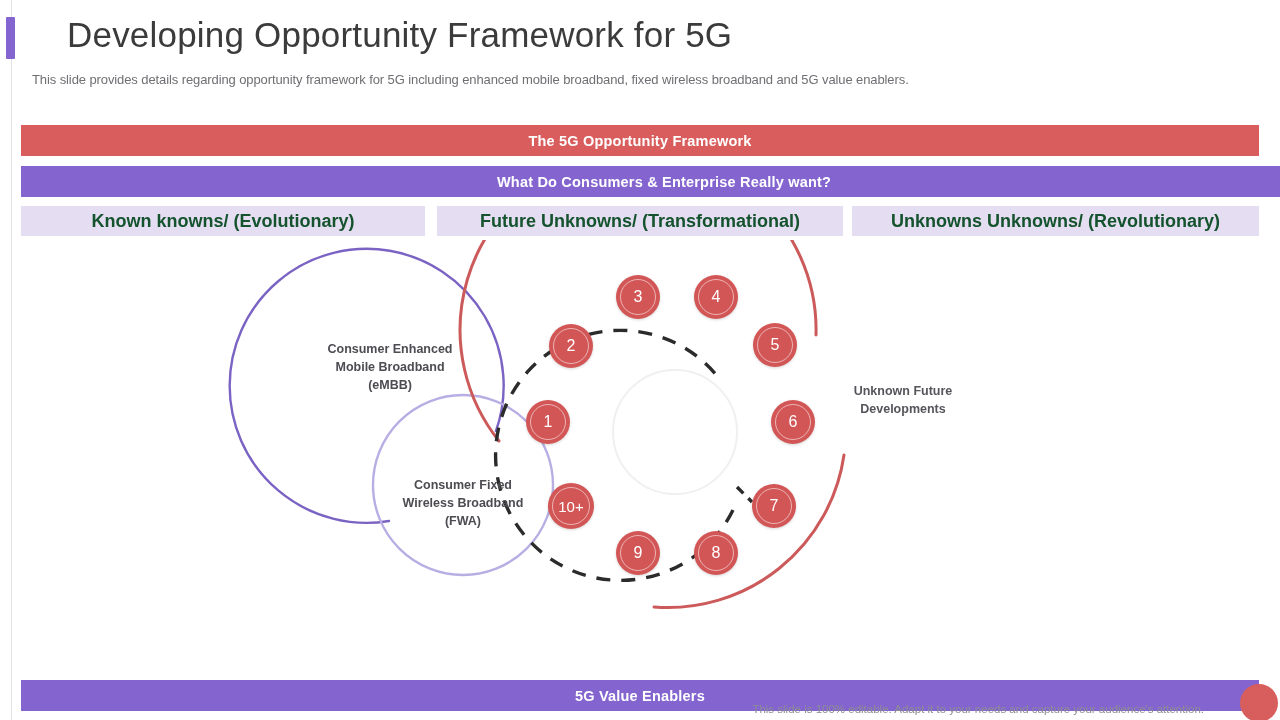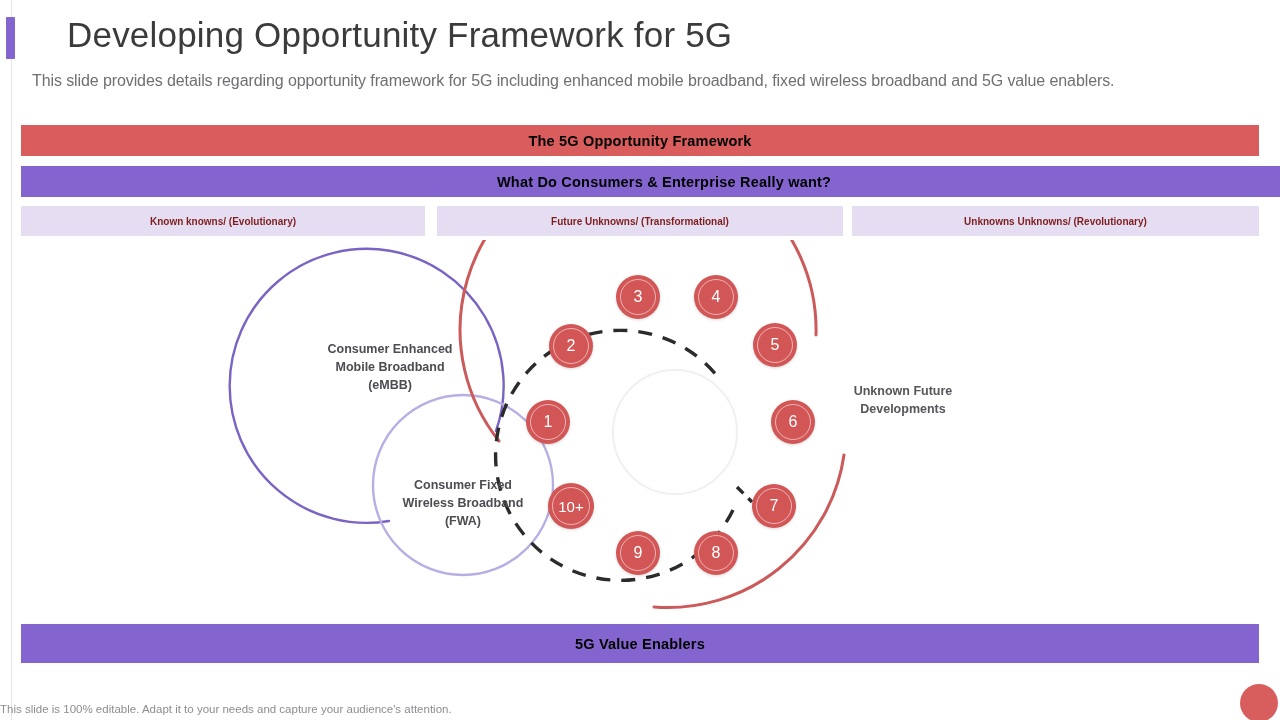--- a/index.html
+++ b/index.html
@@ -47,77 +47,77 @@
     font-weight: 400;
     color: #3b3b3b;
     letter-spacing: 0.2px;
     white-space: nowrap;
     margin-left: 36px;
   }
   .page-subtitle {
     position: absolute;
     left: 32px;
     top: 72px;
-    font-size: 16px;
+    font-size: 13px;
     color: #6f6f74;
     letter-spacing: -0.1px;
     white-space: nowrap;
   }
 
   
   .bar {
     position: absolute;
     left: 21px;
     width: 1238px;
     display: flex;
     align-items: center;
     justify-content: center;
-    color: #000000;
+    color: #ffffff;
     font-weight: bold;
     letter-spacing: 0.2px;
   }
   .bar-red {
     top: 125px;
     height: 31px;
     background: #d95d5d;
     font-size: 14.5px;
   }
   .bar-purple {
     top: 166px;
     height: 31px;
     background: #8465d0;
     font-size: 14.5px;
     padding-left: 24px;
   }
   .bar-bottom {
-    top: 624px;
-    height: 39px;
+    top: 680px;
+    height: 31px;
     background: #8465d0;
     font-size: 14.5px;
   }
 
   
   .cat-row {
     position: absolute;
     left: 21px;
     top: 206px;
     width: 1238px;
     height: 30px;
   }
   .cat-box {
     position: absolute;
     top: 0;
     height: 30px;
     background: #e5def2;
     display: flex;
     align-items: center;
     justify-content: center;
-    color: #7f1d1d;
+    color: #14532d;
     font-weight: bold;
-    font-size: 10px;
+    font-size: 18px;
   }
   .cat-box.c0 { left: 0px;   width: 404px; }
   .cat-box.c1 { left: 416px; width: 406px; }
   .cat-box.c2 { left: 831px; width: 407px; }
 
   
   .diagram {
     position: absolute;
     left: 0;
     top: 240px;
@@ -174,21 +174,21 @@
     pointer-events: none;
   }
   .badge span { position: relative; z-index: 2; }
 
   
   .footer-note {
     position: absolute;
     left: 0;
     top: 703px;
     width: 1204px;
-    text-align: left;
+    text-align: right;
     font-size: 11.5px;
     color: #8d8d92;
   }
   .corner-dot {
     position: absolute;
     left: 1240px;
     top: 684px;
     width: 38px;
     height: 38px;
     border-radius: 50%;

